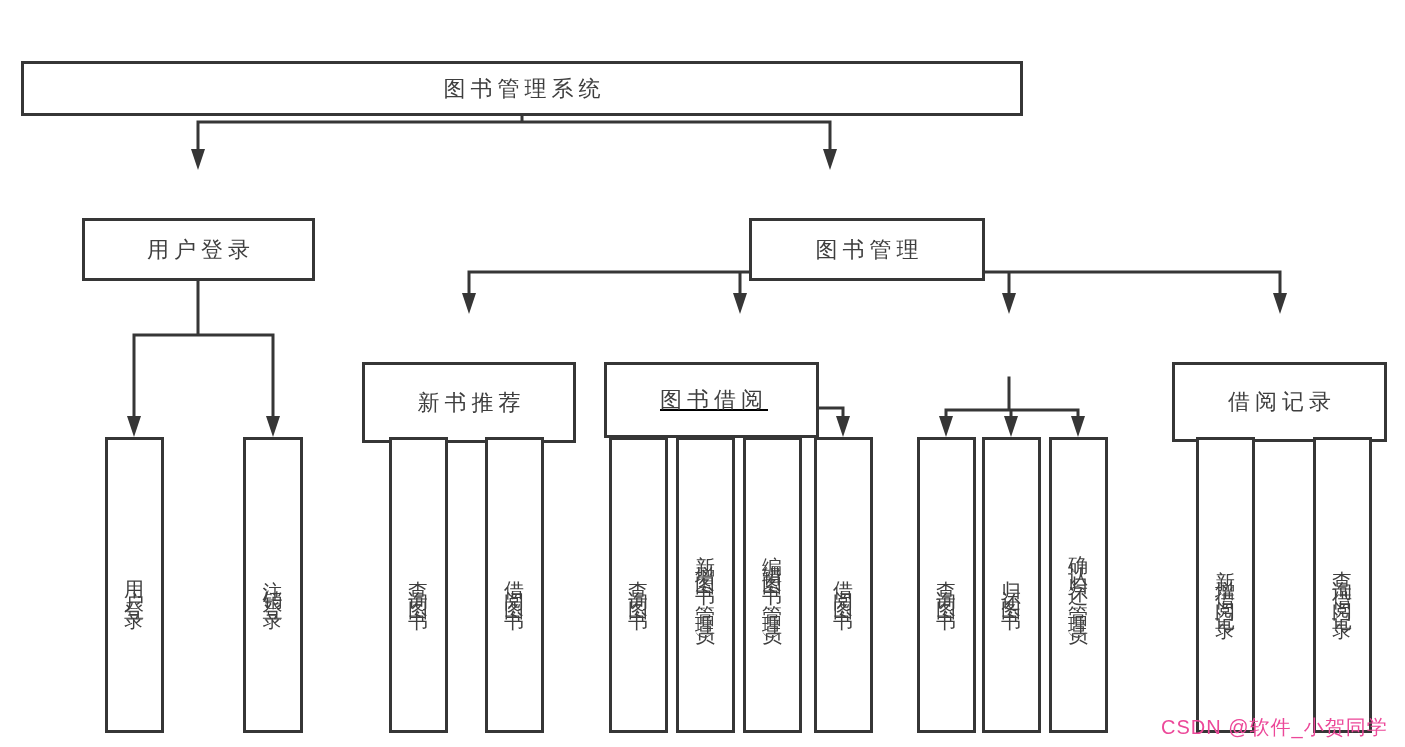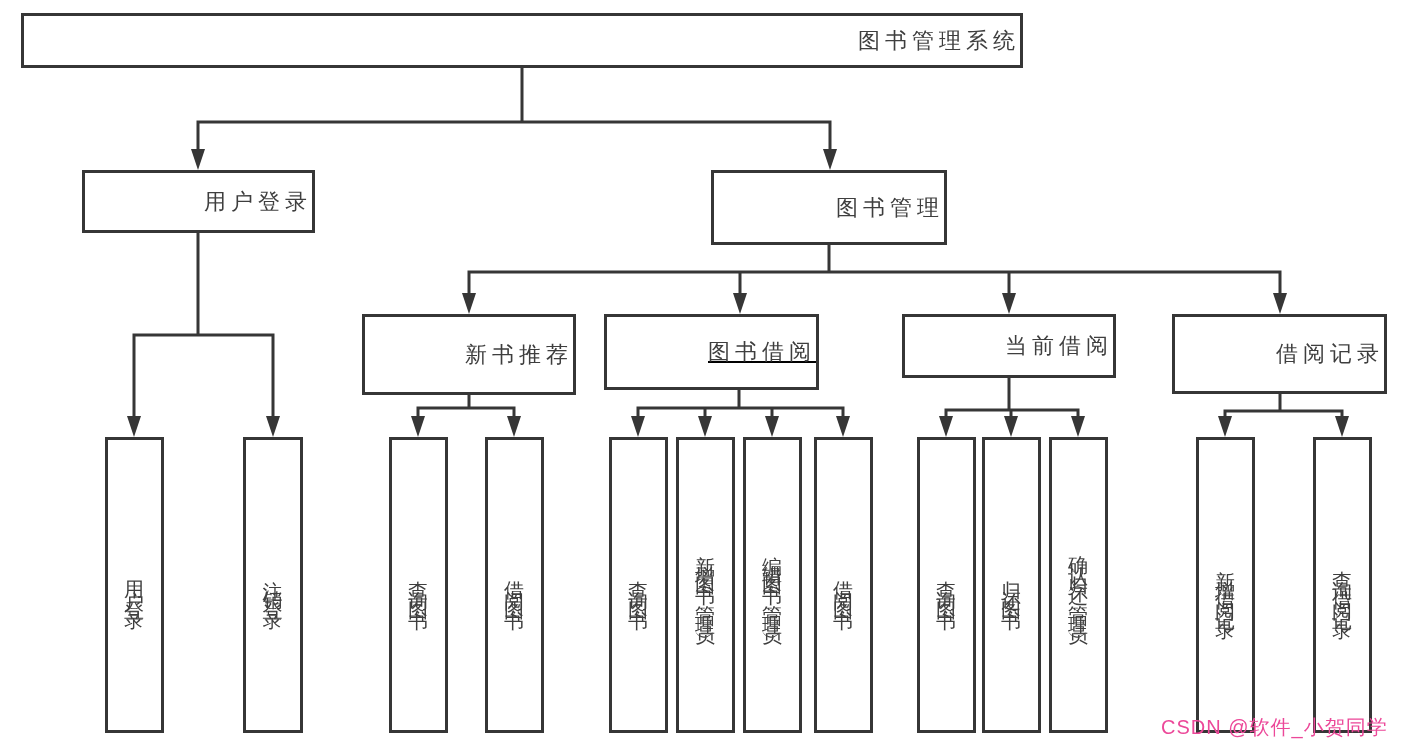--- a/index.html
+++ b/index.html
@@ -18,22 +18,23 @@
     z-index: 1;
     pointer-events: none;
   }
   .node {
     position: absolute;
     box-sizing: border-box;
     border: 3px solid #363636;
     background: #ffffff;
     display: flex;
     align-items: center;
-    justify-content: flex-end;
+    justify-content: center;
     z-index: 2;
+    margin-top: 48px;
   }
   .hlabel {
     color: #3e3e3e;
     font-size: 22px;
     letter-spacing: 5px;
     padding-left: 5px; 
     white-space: nowrap;
   }
   .leaf {
     position: absolute;
@@ -113,32 +114,29 @@
     </g>
   </svg>
 
   <div class="node" style="left:21px; top:13px; width:1002px; height:55px;">
     <span class="hlabel">图书管理系统</span>
   </div>
 
   <div class="node" style="left:82px; top:170px; width:233px; height:63px;">
     <span class="hlabel">用户登录</span>
   </div>
-  <div class="node" style="left:711px; top:170px; width:236px; height:75px;font-family:Liberation Mono, monospace;">
+  <div class="node" style="left:749px; top:170px; width:236px; height:63px;font-family:Liberation Mono, monospace;">
     <span class="hlabel">图书管理</span>
   </div>
 
   <div class="node" style="left:362px; top:314px; width:214px; height:81px;">
     <span class="hlabel">新书推荐</span>
   </div>
   <div class="node" style="left:604px; top:314px; width:215px; height:76px;text-decoration:underline;">
     <span class="hlabel">图书借阅</span>
-  </div>
-  <div class="node" style="left:902px; top:314px; width:214px; height:64px;">
-    <span class="hlabel">当前借阅</span>
   </div>
   <div class="node" style="left:1172px; top:314px; width:215px; height:80px;">
     <span class="hlabel">借阅记录</span>
   </div>
 
   <div class="leaf" style="left:105px;">
     <span class="vlabel">用户登录</span>
   </div>
   <div class="leaf" style="left:243px; width:60px;">
     <span class="vlabel">注销登录</span>

